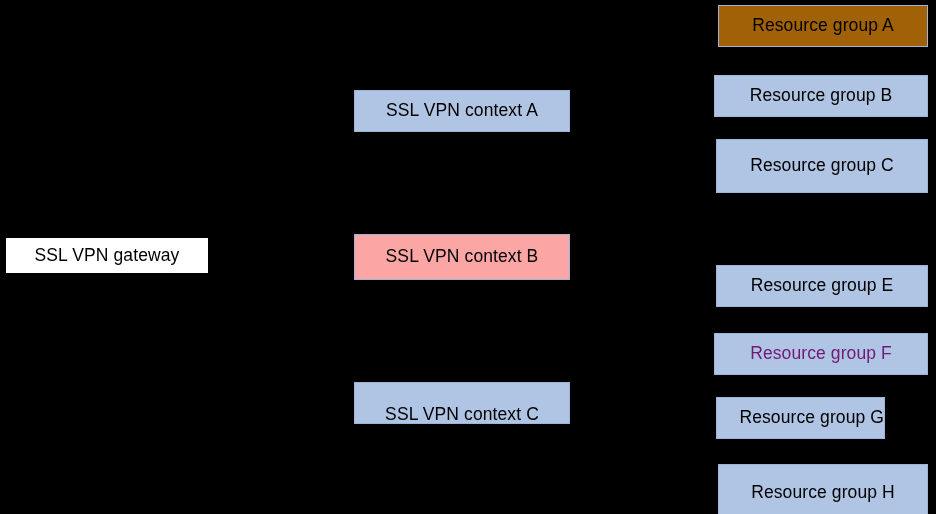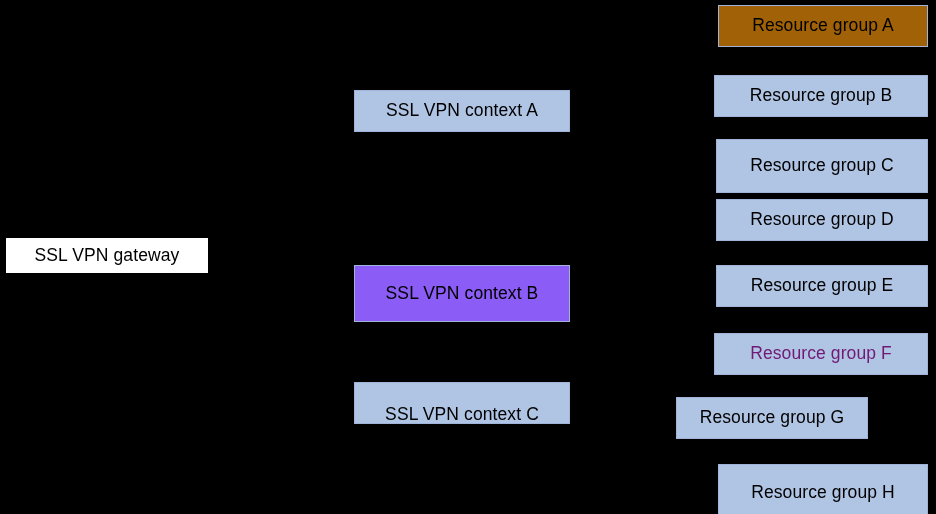--- a/index.html
+++ b/index.html
@@ -51,53 +51,50 @@
 <div id="diagram" style="background: rgb(0, 0, 0);">
 
   <div class="node node-gateway" style="left: 6px; top: 238px; width: 202px; height: 35px; background: rgb(255, 255, 255); border-color: rgb(255, 255, 255); color: rgb(0, 0, 0);">
     <span class="node-label">SSL VPN gateway</span>
   </div>
 
   <div class="node node-context" style="left: 354px; top: 90px; width: 216px; height: 42px; background: rgb(176, 196, 228); border-color: rgb(159, 180, 216); color: rgb(0, 0, 0);">
     <span class="node-label">SSL VPN context A</span>
   </div>
 
-  <div class="node node-context" style="left: 354px; top: 234px; width: 216px; height: 57px; background: #8b5cf6; border-color: rgb(159, 180, 216); color: rgb(0, 0, 0); margin-top: 31px;">
+  <div class="node node-context" style="left: 354px; top: 234px; width: 216px; height: 46px; background: #fca5a5; border-color: rgb(159, 180, 216); color: rgb(0, 0, 0);">
     <span class="node-label">SSL VPN context B</span>
   </div>
 
   <div class="node node-context" style="left: 354px; top: 382px; width: 216px; height: 42px; background: rgb(176, 196, 228); border-color: rgb(159, 180, 216); color: rgb(0, 0, 0); align-items: flex-end;">
     <span class="node-label">SSL VPN context C</span>
   </div>
 
   <div class="node node-resource" style="left: 718px; top: 5px; width: 210px; height: 42px; background: #a16207; border-color: rgb(159, 180, 216); color: rgb(0, 0, 0);">
     <span class="node-label">Resource group A</span>
   </div>
 
   <div class="node node-resource" style="left: 714px; top: 75px; width: 214px; height: 42px; background: rgb(176, 196, 228); border-color: rgb(159, 180, 216); color: rgb(0, 0, 0);">
     <span class="node-label">Resource group B</span>
   </div>
 
   <div class="node node-resource" style="left: 716px; top: 139px; width: 212px; height: 54px; background: rgb(176, 196, 228); border-color: rgb(159, 180, 216); color: rgb(0, 0, 0);">
     <span class="node-label">Resource group C</span>
   </div>
 
-  <div class="node node-resource" style="left: 716px; top: 199px; width: 212px; height: 42px; background: rgb(176, 196, 228); border-color: rgb(159, 180, 216); color: rgb(0, 0, 0);">
-    <span class="node-label">Resource group D</span>
-  </div>
 
   <div class="node node-resource" style="left: 716px; top: 265px; width: 212px; height: 42px; background: rgb(176, 196, 228); border-color: rgb(159, 180, 216); color: rgb(0, 0, 0);">
     <span class="node-label">Resource group E</span>
   </div>
 
   <div class="node node-resource" style="left: 714px; top: 333px; width: 214px; height: 42px; background: rgb(176, 196, 228); border-color: rgb(159, 180, 216); color: #701a75;">
     <span class="node-label">Resource group F</span>
   </div>
 
-  <div class="node node-resource" style="left: 676px; top: 397px; width: 192px; height: 42px; background: rgb(176, 196, 228); border-color: rgb(159, 180, 216); color: rgb(0, 0, 0);">
+  <div class="node node-resource" style="left: 716px; top: 397px; width: 169px; height: 42px; background: rgb(176, 196, 228); border-color: rgb(159, 180, 216); color: rgb(0, 0, 0); justify-content: flex-end;">
     <span class="node-label">Resource group G</span>
   </div>
 
   <div class="node node-resource" style="left: 718px; top: 464px; width: 210px; height: 58px; background: rgb(176, 196, 228); border-color: rgb(159, 180, 216); color: rgb(0, 0, 0);">
     <span class="node-label">Resource group H</span>
   </div>
 
 </div>
 
 </body></html>

